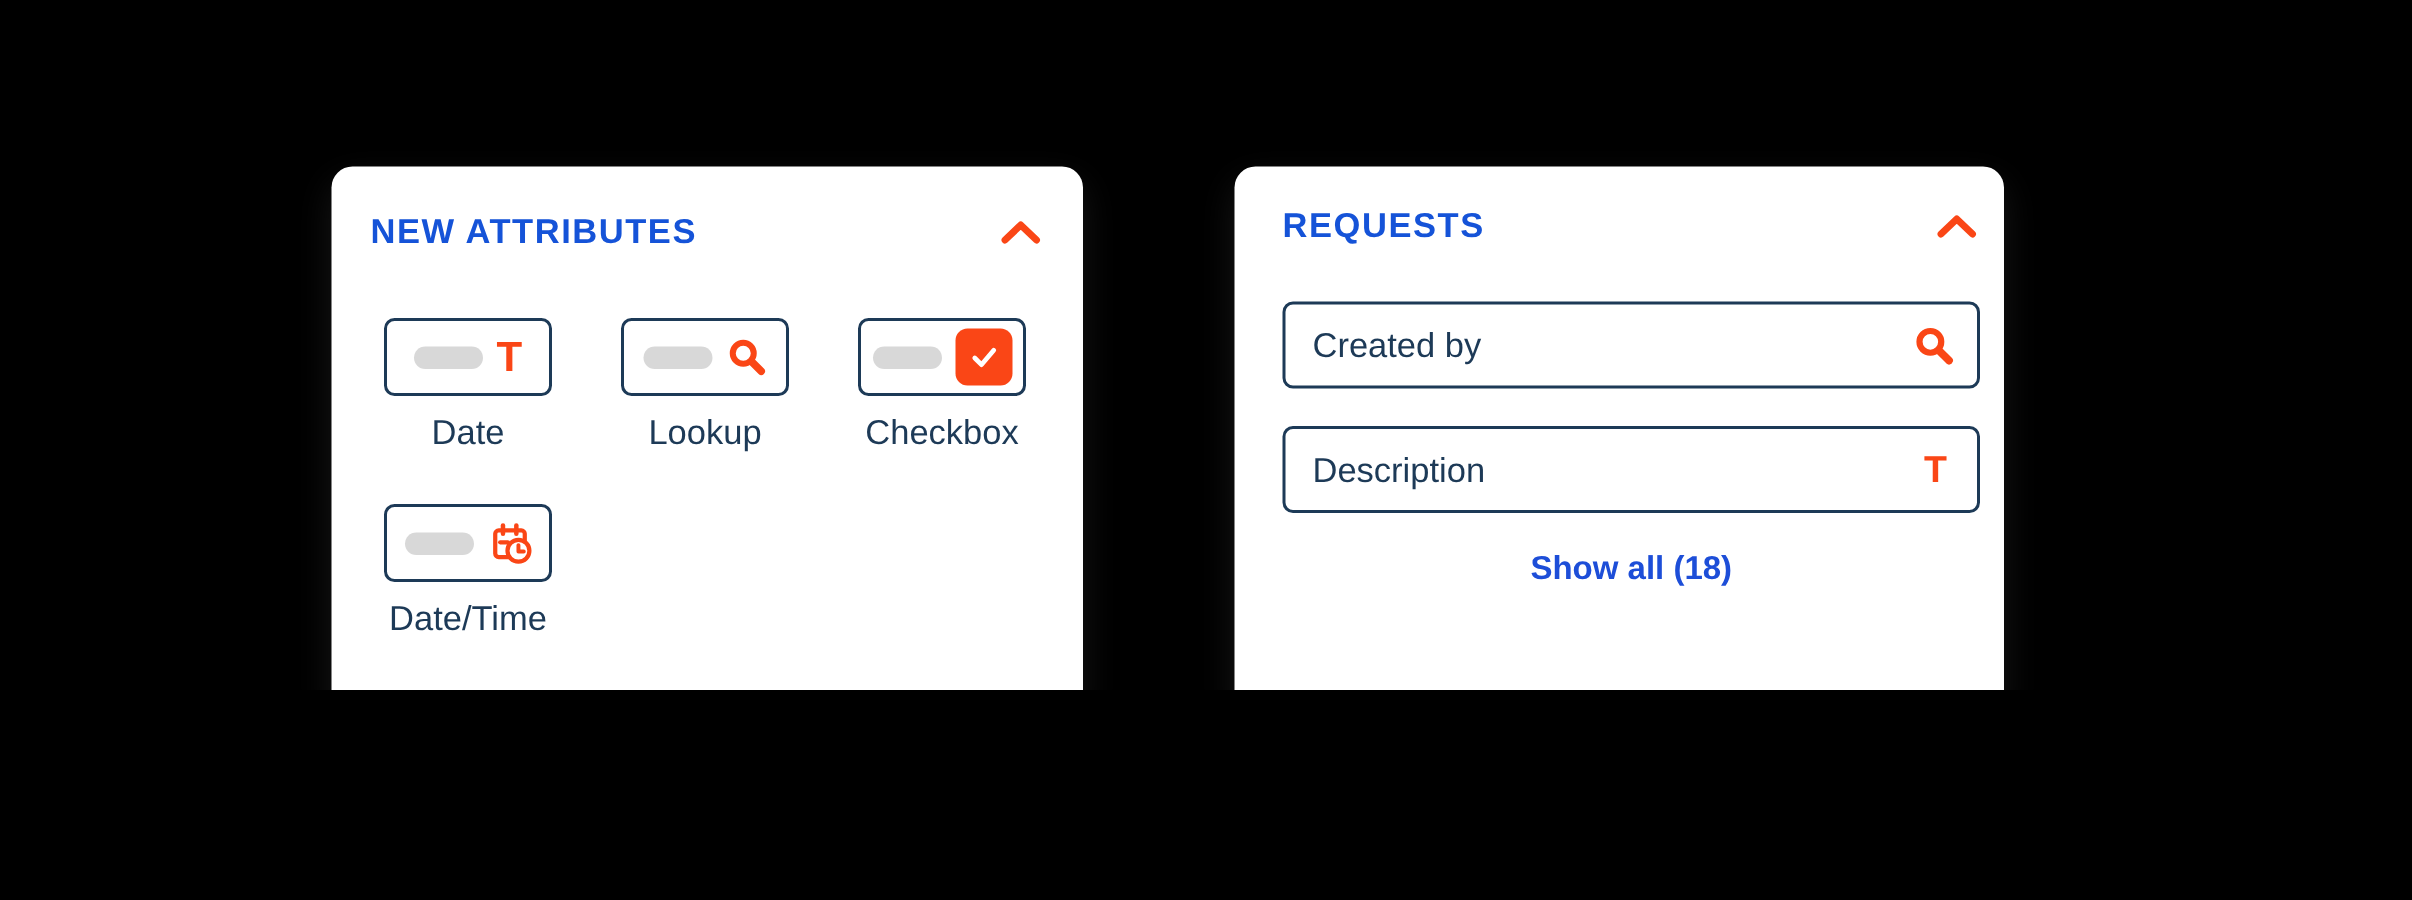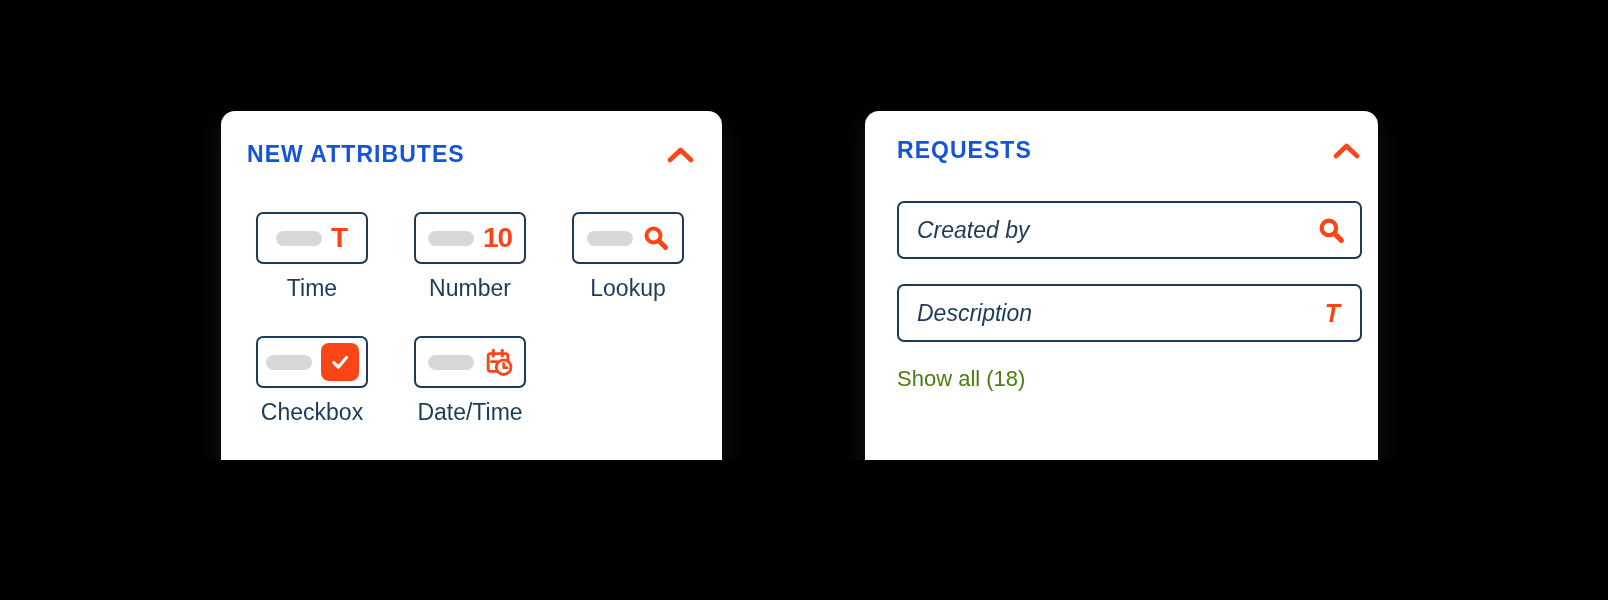--- a/index.html
+++ b/index.html
@@ -19,21 +19,21 @@
     background: #ffffff;
     border-radius: 14px;
     box-shadow: 0 10px 24px rgba(90,90,90,0.25);
   }
   .card-attributes {
     left: 221px;
     width: 501px;
     padding: 30px 26px 0 26px;
   }
   .card-requests {
-    left: 865px;
+    left: 823px;
     width: 513px;
     padding: 26px 16px 0 32px;
   }
   .card-header {
     display: flex;
     justify-content: space-between;
     align-items: center;
   }
   .card-title {
     font-size: 23px;
@@ -104,21 +104,20 @@
     font-size: 23px;
     color: #1d3a57;
   }
   
   .field-rows {
     margin-top: 37px;
     display: flex;
     flex-direction: column;
     gap: 25px;
     width: 465px;
-    font-style: italic;
   }
   .field-row {
     height: 58px;
     border: 2px solid #1d3a57;
     border-radius: 7px;
     background: #ffffff;
     display: flex;
     align-items: center;
     justify-content: space-between;
     padding: 0 14px 0 18px;
@@ -132,23 +131,25 @@
     color: #fa4616;
     font-weight: bold;
     font-size: 25px;
     margin-right: 6px;
   }
   .icon-orange { color: #fa4616; }
   .icon-navy { color: #1d3a57; }
   .show-all {
     margin-top: 24px;
     width: 465px;
+    text-align: center;
     font-size: 22px;
-    color: #4d7c0f;
-    cursor: pointer;
+    color: #1d4ed8;
+    cursor: pointer;
+    font-weight: bold;
   }
   svg { display: block; }
 </style>
 </head>
 <body>
 
 <div class="canvas">
 
   <section class="card card-attributes">
     <header class="card-header">
@@ -162,30 +163,23 @@
       </button>
     </header>
 
     <div class="tiles-grid">
 
       <div class="tile-cell">
         <div class="tile">
           <span class="pill"></span>
           <span class="glyph glyph-t">T</span>
         </div>
-        <div class="tile-label">Time</div>
-      </div>
-
-      <div class="tile-cell">
-        <div class="tile">
-          <span class="pill"></span>
-          <span class="glyph glyph-10">10</span>
-        </div>
-        <div class="tile-label">Number</div>
-      </div>
+        <div class="tile-label">Date</div>
+      </div>
+
 
       <div class="tile-cell">
         <div class="tile">
           <span class="pill"></span>
           <span class="icon-orange">
             <svg width="28" height="28" viewBox="0 0 28 28">
               <circle cx="11.5" cy="11.5" r="7" fill="none" stroke="currentColor" stroke-width="4"></circle>
               <line x1="17.5" y1="17.5" x2="23.5" y2="23.5" stroke="currentColor" stroke-width="5" stroke-linecap="round"></line>
             </svg>
           </span>

